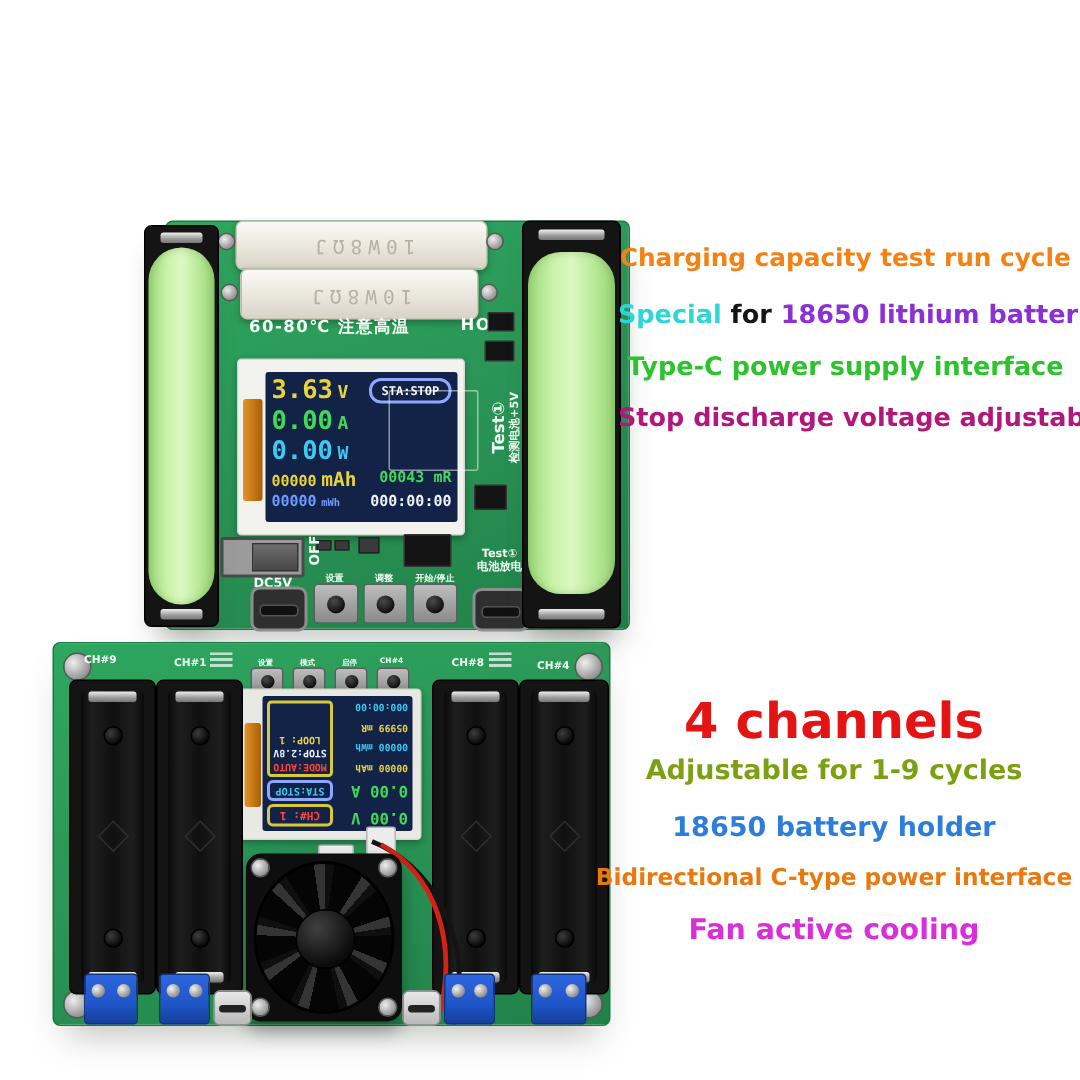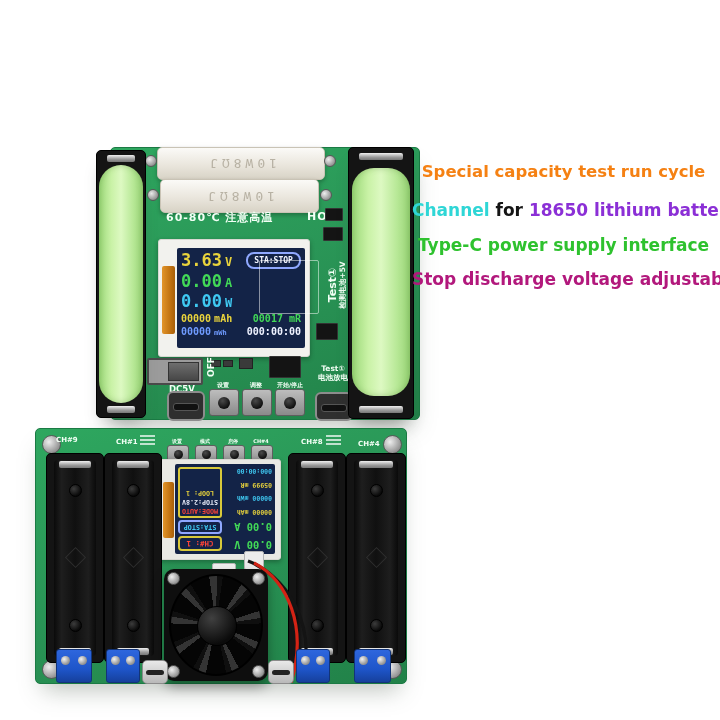--- a/index.html
+++ b/index.html
@@ -128,23 +128,23 @@
                 <span style="font-size:12px;">W</span>
             </div>
           </div>
           <div style="width:57px;display:flex;flex-direction:column;gap:3px;">
             <div class="lcd-box" style="border-radius:8px;font-size:8px;padding:2px 0;">STA:STOP</div>
           </div>
         </div>
         <div style="margin-top:4px;display:flex;justify-content:space-between;font-size:10px;line-height:1;">
           <span class="lcd-val">
               <span class="y">00000</span>
-              <span class="y" style="font-size:10px;">mAh</span>
+              <span class="y" style="font-size:13px;">mAh</span>
             </span>
-          <span class="g">00017 mR</span>
+          <span class="g">00043 mR</span>
         </div>
         <div style="margin-top:3px;display:flex;justify-content:space-between;font-size:10px;line-height:1;">
           <span class="lcd-val">
               <span class="b">00000</span>
               <span class="b" style="font-size:7px;">mWh</span>
             </span>
           <span class="w">000:00:00</span>
         </div>
       </div>
     </div>
@@ -189,22 +189,22 @@
     <div class="clip" style="bottom:4px;"></div>
     <div class="battery" style="left:2px;top:14px;width:44px;height:238px;"></div>
   </div>
   <div class="holder" style="left:348px;top:147px;width:64px;height:270px;">
     <div class="clip" style="top:5px;"></div>
     <div class="clip" style="bottom:5px;"></div>
     <div class="battery" style="left:3px;top:20px;width:58px;height:228px;"></div>
   </div>
 
   <div class="mk" style="left:412px;top:158px;width:303px;">
-    <div class="line" style="margin-top:5px;font-size:16.5px;color:var(--orange,#f58113);">Special capacity test run cycle</div>
-    <div class="line" style="margin-top:19px;font-size:17px;"><span style="color:var(--cyan-text,#2fd6d6);">Channel</span><span style="color:#151515;"> for </span><span style="color:var(--purple,#8b2fd6);">18650 lithium batteries</span></div>
+    <div class="line" style="margin-top:5px;font-size:16.5px;color:var(--orange,#f58113);">Charging capacity test run cycle</div>
+    <div class="line" style="margin-top:19px;font-size:17px;"><span style="color:var(--cyan-text,#2fd6d6);">Special</span><span style="color:#151515;"> for </span><span style="color:var(--purple,#8b2fd6);">18650 lithium batteries</span></div>
     <div class="line" style="margin-top:15px;font-size:17px;color:var(--green-text,#2ec22e);">Type-C power supply interface</div>
     <div class="line" style="margin-top:15px;font-size:17px;color:var(--dark-magenta,#b2187c);">Stop discharge voltage adjustable</div>
   </div>
 
   <div class="pcb" style="left:35px;top:428px;width:370px;height:254px;">
 
     <div class="screw" style="left:6px;top:6px;width:17px;height:17px;"></div>
     <div class="screw" style="left:347px;top:6px;width:17px;height:17px;"></div>
     <div class="screw" style="left:6px;top:231px;width:17px;height:17px;"></div>
     <div class="screw" style="left:347px;top:231px;width:17px;height:17px;"></div>
@@ -299,14 +299,21 @@
     </div>
 
     <div class="term" style="left:20px;top:220px;width:34px;height:32px;"></div>
     <div class="term" style="left:70px;top:220px;width:32px;height:32px;"></div>
     <div class="usbc-light" style="left:106px;top:231px;width:24px;height:22px;"></div>
     <div class="usbc-light" style="left:232px;top:231px;width:24px;height:22px;"></div>
     <div class="term" style="left:260px;top:220px;width:32px;height:32px;"></div>
     <div class="term" style="left:318px;top:220px;width:35px;height:32px;"></div>
   </div>
 
+  <div class="mk" style="left:395px;top:462px;width:322px;">
+    <div class="title" style="font-size:33px;line-height:38px;">4 channels</div>
+    <div class="line" style="margin-top:4px;font-size:18px;color:var(--olive,#7da012);">Adjustable for 1-9 cycles</div>
+    <div class="line" style="margin-top:17px;font-size:18px;color:var(--blue-text,#2d7ddb);">18650 battery holder</div>
+    <div class="line" style="margin-top:15px;font-size:15.5px;color:var(--orange2,#e8790e);">Bidirectional C-type power interface</div>
+    <div class="line" style="margin-top:15px;font-size:19px;color:var(--magenta,#d92ed9);">Fan active cooling</div>
+  </div>
 
 </div>
 
 </body></html>

